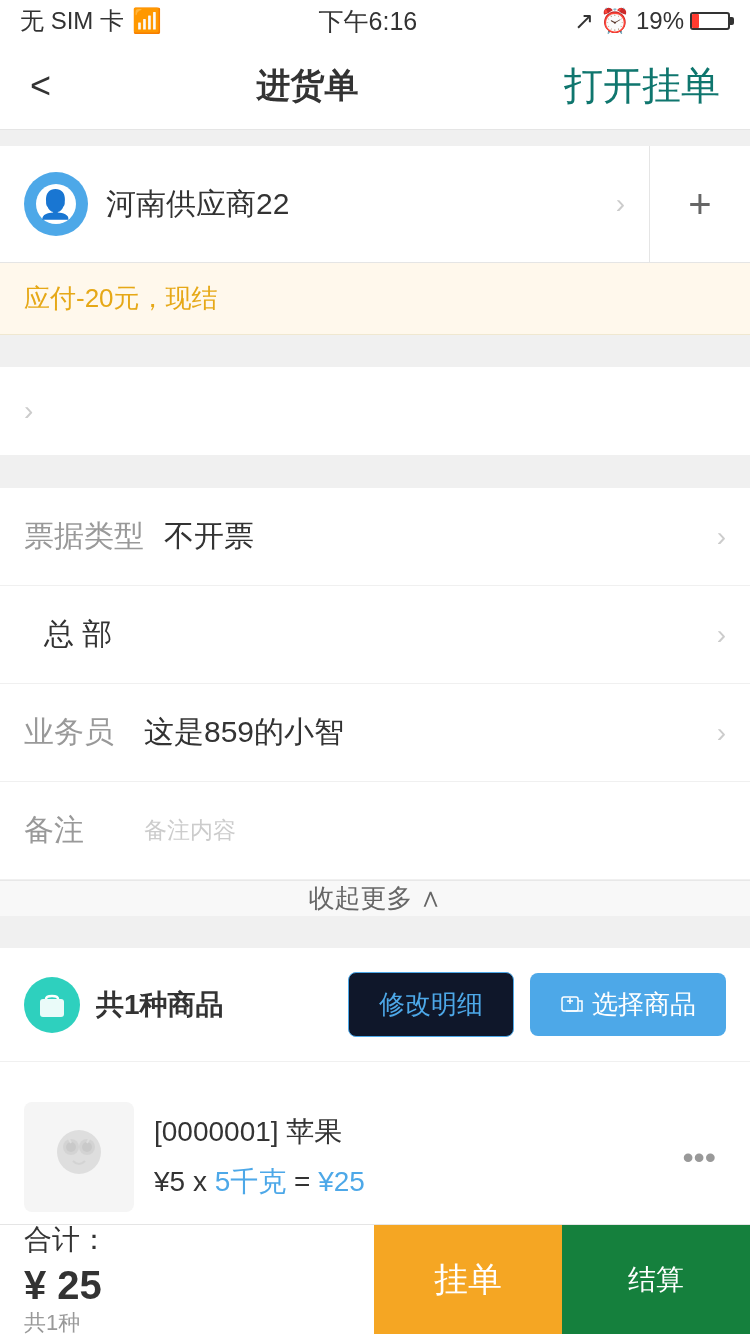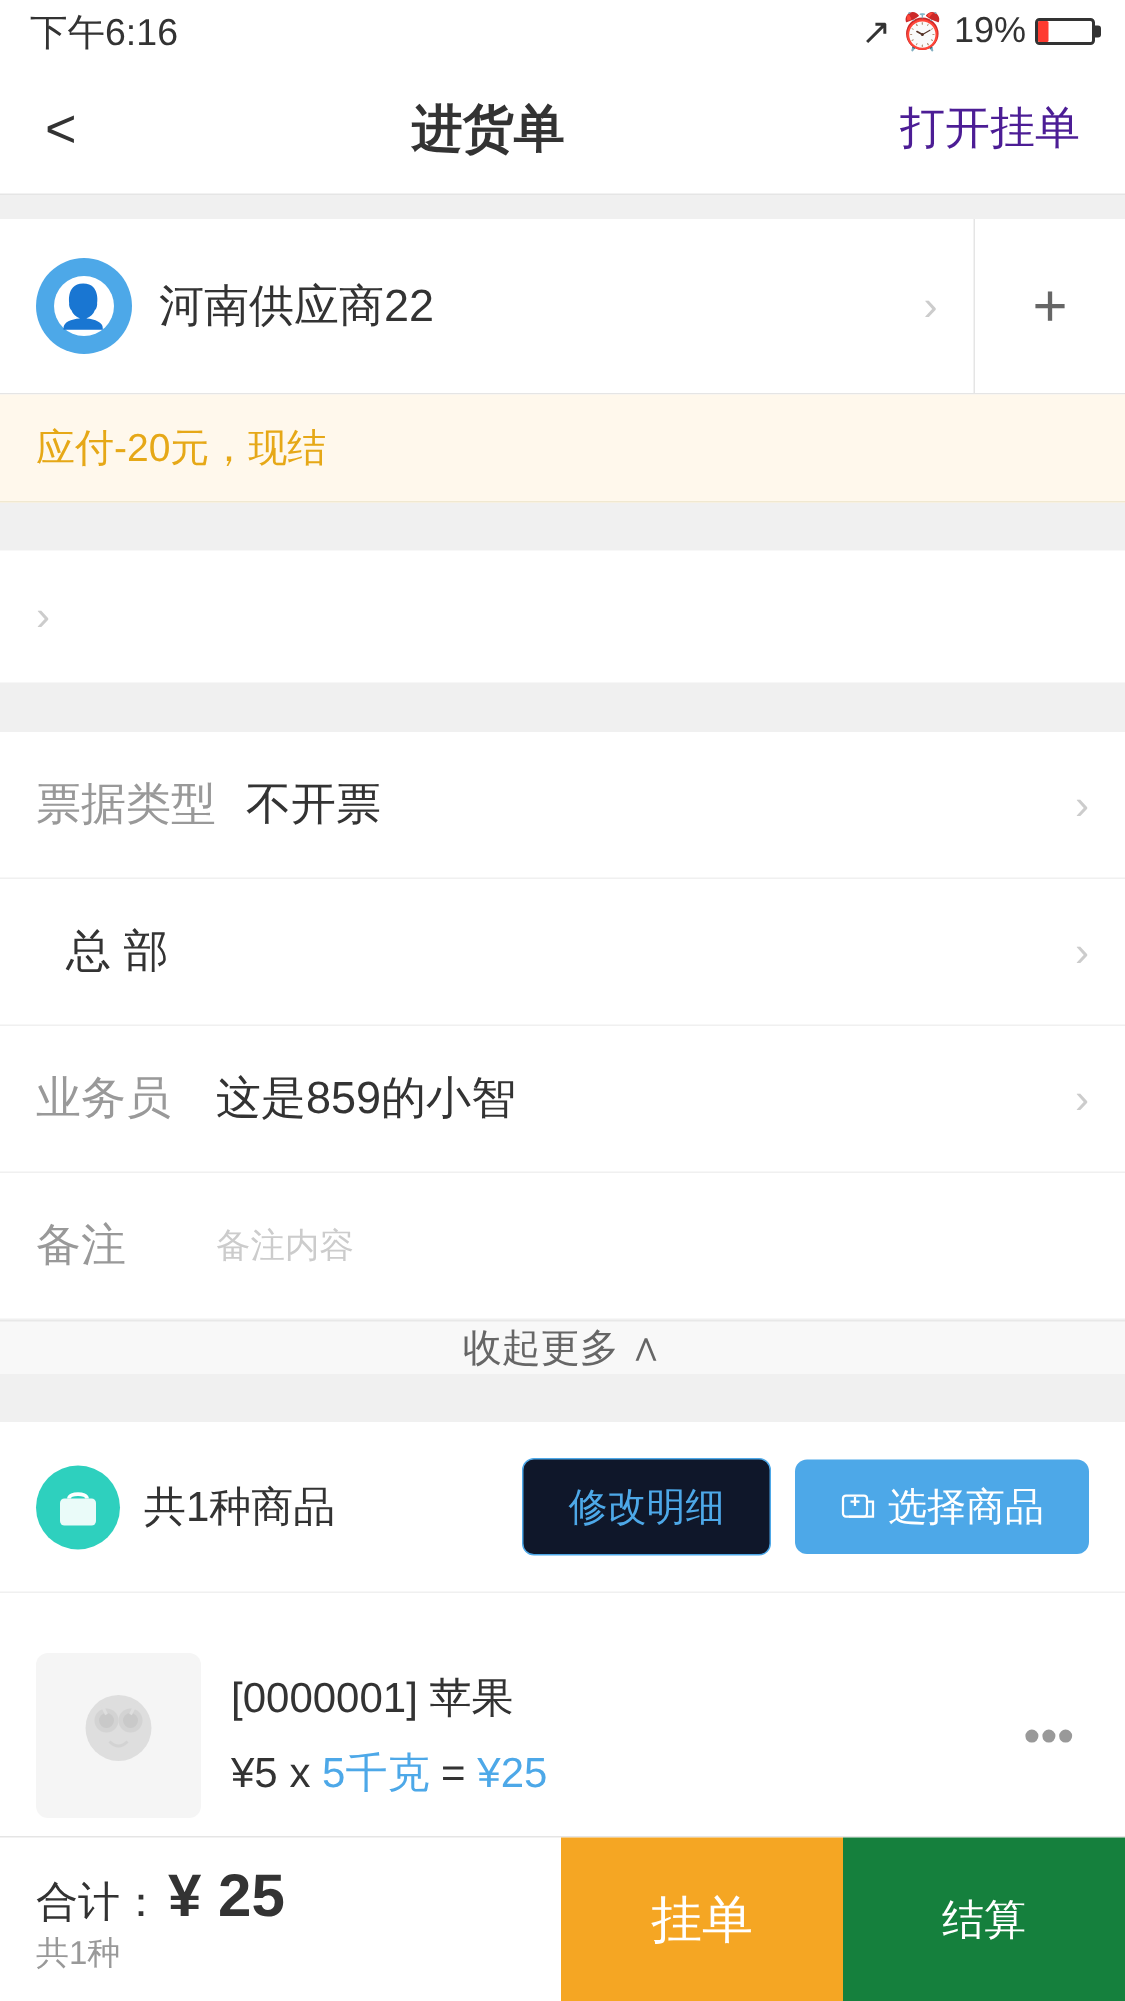--- a/index.html
+++ b/index.html
@@ -67,22 +67,22 @@
       font-size: 36px;
       color: #333;
       cursor: pointer;
     }
     .nav-title {
       font-size: 34px;
       font-weight: 600;
       color: #333;
     }
     .nav-action {
-      font-size: 30px;
-      color: #4c1d95;
+      font-size: 39px;
+      color: #0f766e;
       cursor: pointer;
     }
 
     
     .content {
       background: #f0f0f0;
     }
 
     
     .card {
@@ -207,21 +207,21 @@
     .products-icon {
       width: 56px;
       height: 56px;
       border-radius: 50%;
       background: #2ed0be;
       display: flex;
       align-items: center;
       justify-content: center;
       flex-shrink: 0;
     }
-    .products-count { font-size: 28px; color: #333; flex: 1; }
+    .products-count { font-size: 28px; color: #333; flex: 1; font-weight: bold; }
     .btn-outline {
       border: 1.5px solid #4da8e8;
       color: #4da8e8;
       background: #0f172a;
       padding: 14px 30px;
       border-radius: 8px;
       font-size: 26px;
       cursor: pointer;
     }
     .btn-primary {
@@ -316,20 +316,24 @@
       justify-content: center;
     }
 
     
     .bottom-spacer { height: 110px; }
   </style>
 </head>
 <body>
 
 <div class="status-bar">
+  <div class="status-left">
+    <span>无 SIM 卡</span>
+    <span>📶</span>
+  </div>
   <div class="status-center">下午6:16</div>
   <div class="status-right">
     <span>↗</span>
     <span>⏰</span>
     <span>19%</span>
     <span class="battery-icon">
       <span class="battery-fill"></span>
     </span>
   </div>
 </div>
@@ -444,21 +448,21 @@
       </div>
       <span class="product-more">•••</span>
     </div>
   </div>
 
   <div class="bottom-spacer"></div>
 </div>
 
 <div class="bottom-bar">
   <div class="total-section">
-    <div style="display:flex; align-items:baseline; gap:4px;">
+    <div style="display:flex; align-items:baseline; gap:4px;flex-direction:column;">
       <span style="font-size:28px;color:#333;">合计：</span>
       <span style="font-size:40px;font-weight:600;color:#333;">¥ 25</span>
     </div>
     <div style="font-size:22px;color:#999;">共1种</div>
   </div>
   <button class="btn-hang">挂单</button>
   <button class="btn-checkout">结算</button>
 </div>
 
 </body></html>

